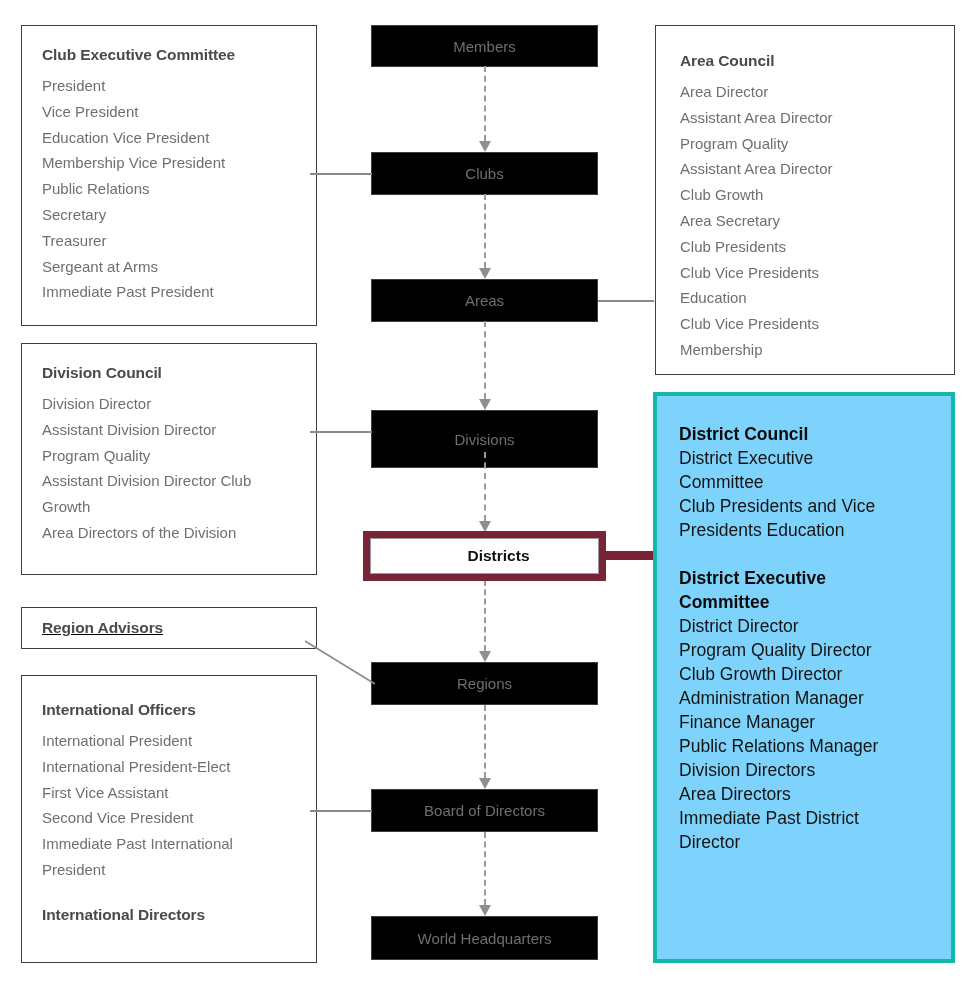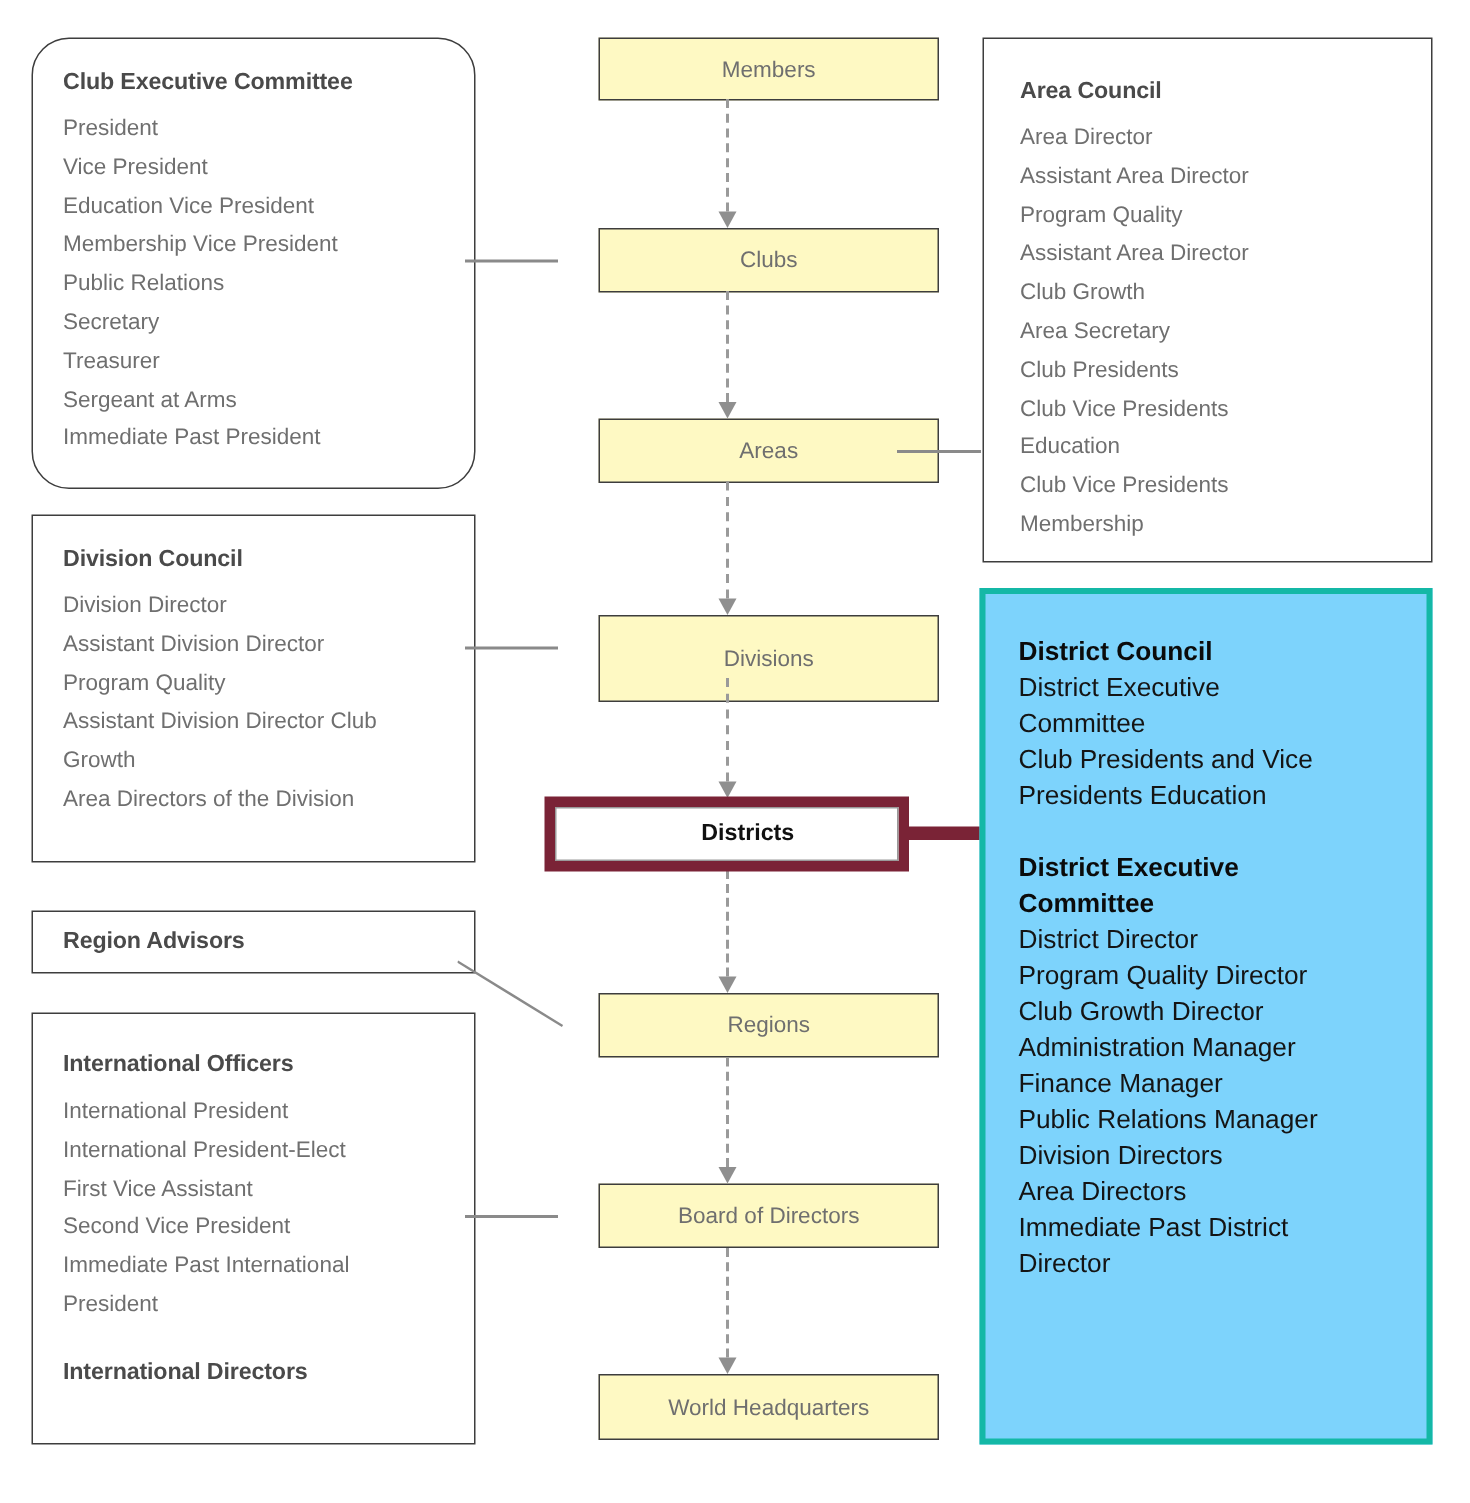--- a/index.html
+++ b/index.html
@@ -38,28 +38,27 @@
     white-space: nowrap;
   }
   .panel .lines {
     margin-top: 9px;
   }
 
   
   .node {
     position: absolute;
     box-sizing: border-box;
-    background: #fef9c3;
+    background: #000000;
     border: 1.5px solid #3d3d3d;
     display: flex;
     align-items: center;
     justify-content: center;
     color: #6f6f6f;
     font-size: 15px;
-    margin-left: 28px;
   }
 
   
   .node-hl {
     position: absolute;
     box-sizing: border-box;
     background: #7a2336;
     padding: 7px;
     z-index: 4;
   }
@@ -182,21 +181,21 @@
 </div>
 <div class="arrow" style="left:477px; top:705px; width:16px; height:84px;">
   <div class="stem" style="height:73px;"></div>
     <div class="head"></div>
 </div>
 <div class="arrow" style="left:477px; top:832px; width:16px; height:84px;">
   <div class="stem" style="height:73px;"></div>
     <div class="head"></div>
 </div>
 
-<div class="box panel" style="left:21px; top:25px; width:296px; height:301px;border-radius:25px;">
+<div class="box panel" style="left:21px; top:25px; width:296px; height:301px;">
   <div style="padding:20px 0 0 20px;">
     <div class="title">Club Executive Committee</div>
     <div class="lines">
       <div class="line">President</div>
       <div class="line">Vice President</div>
       <div class="line">Education Vice President</div>
       <div class="line">Membership Vice President</div>
       <div class="line">Public Relations</div>
       <div class="line">Secretary</div>
       <div class="line">Treasurer</div>
@@ -214,21 +213,21 @@
       <div class="line">Assistant Division Director</div>
       <div class="line">Program Quality</div>
       <div class="line">Assistant Division Director Club</div>
       <div class="line">Growth</div>
       <div class="line">Area Directors of the Division</div>
     </div>
   </div>
 </div>
 
 <div class="box panel" style="left:21px; top:607px; width:296px; height:42px;">
-  <div style="padding:11px 0 0 20px;">
+  <div style="padding:11px 0 0 20px;text-decoration:underline;">
     <div class="title">Region Advisors</div>
   </div>
 </div>
 
 <div class="box panel" style="left:21px; top:675px; width:296px; height:288px;">
   <div style="padding:25px 0 0 20px;">
     <div class="title">International Officers</div>
     <div class="lines">
       <div class="line">International President</div>
       <div class="line">International President-Elect</div>

